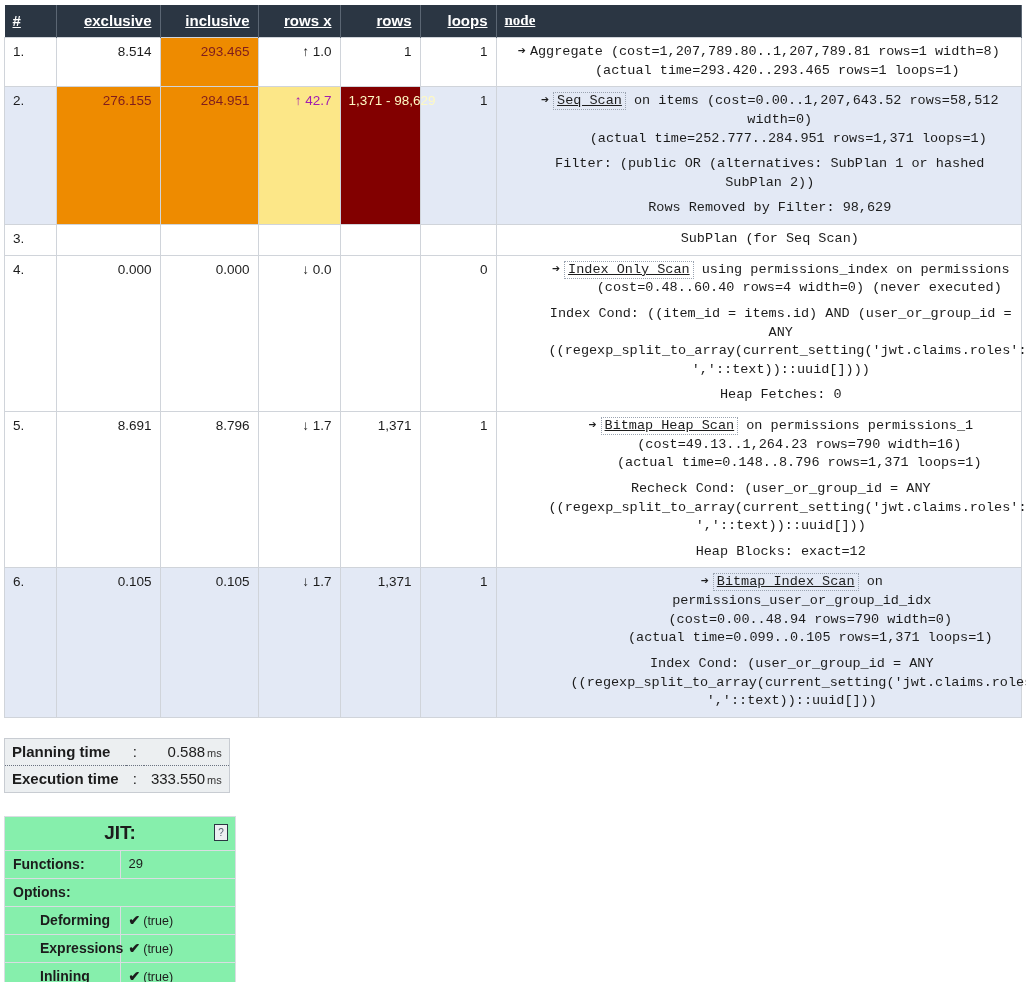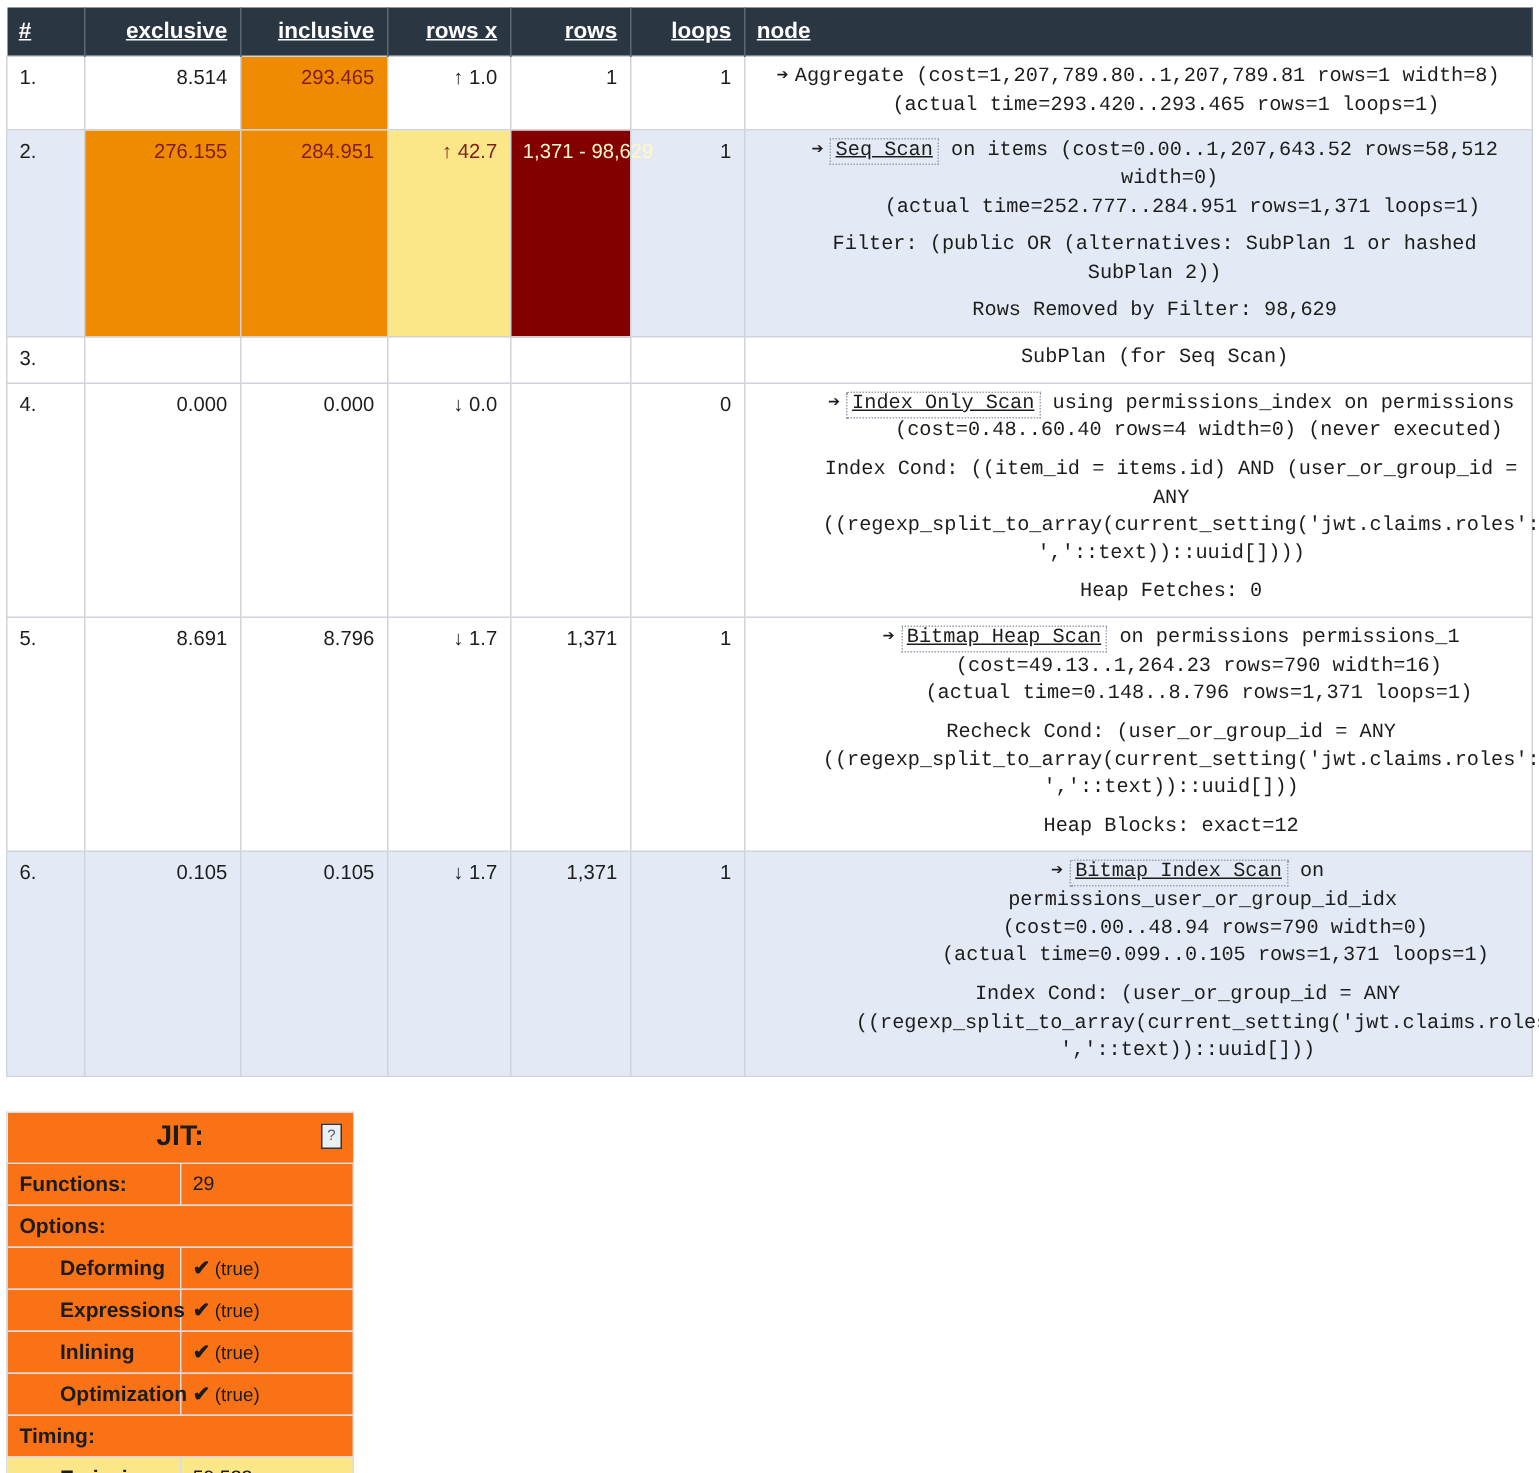--- a/index.html
+++ b/index.html
@@ -43,38 +43,38 @@
   table.plan thead th .hdr {
     text-decoration: underline;
     cursor: pointer;
   }
   th.c-num   { width: 35px;  text-align: left; }
   th.c-excl  { width: 87px;  text-align: right; }
   th.c-incl  { width: 81px;  text-align: right; }
   th.c-rowsx { width: 65px;  text-align: right; }
   th.c-rows  { width: 63px;  text-align: right; }
   th.c-loops { width: 59px;  text-align: right; }
-  th.c-node  { text-align: left; border-right: none; }
+  th.c-node  { text-align: left; border-right: none; font-family: Liberation Serif, serif; }
 
   table.plan tbody td {
     border: 1px solid #d0d4da;
     padding: 5px 8px 6px 8px;
     vertical-align: top;
     font-size: 13.5px;
     line-height: 1.38;
   }
   td.num   { text-align: left;  white-space: nowrap; }
   td.n     { text-align: right; white-space: nowrap; }
   td.node  { text-align: center; font-size: 13.5px; font-family: Liberation Mono, monospace; }
 
   tr.r-white td { background: #ffffff; }
   tr.r-blue  td { background: #e3e9f5; }
 
   td.hl-orange { background: #ee8b00 !important; color: #7f1d1d; }
-  td.hl-yellow { background: #fce788 !important; color: #7f1d1d; }
+  td.hl-yellow { background: #fce788 !important; color: #a21caf; }
   td.hl-darkred{ background: #820000 !important; color: #fef9c3; }
 
   .arrow { font-weight: bold; margin-right: 4px; }
   .nodelink {
     text-decoration: underline;
     border: 1px dotted #9aa3b0;
     padding: 0 3px 1px 3px;
     cursor: pointer;
   }
   .node-sub  { display: block; margin-top: 7px; }
@@ -109,21 +109,21 @@
   table.jit {
     border-collapse: collapse;
     border: 1px solid #c8ccd2;
     width: 232px;
     font-size: 14px;
     table-layout: fixed;
   }
   table.jit td {
     border: 1px solid #d9dde2;
     padding: 5px 8px 6px 8px;
-    background: #f97316;
+    background: #86efac;
     height: 16px;
   }
   td.jit-title {
     text-align: center;
     font-size: 19px;
     font-weight: bold;
     position: relative;
     padding: 4px 8px 6px 8px;
   }
   .help-box {
@@ -258,20 +258,36 @@
                 <div class="node-cont">(cost=0.00..48.94 rows=790 width=0)</div>
                 <div class="node-cont">(actual time=0.099..0.105 rows=1,371 loops=1)</div>
                 <div class="node-sub">Index Cond: (user_or_group_id = ANY ((regexp_split_to_array(current_setting('jwt.claims.roles'::text), ','::text))::uuid[]))</div>
               </div>
             </td>
           </tr>
         </tbody>
     </table>
   </div>
 
+  <div class="timing-wrap">
+    <table class="timing">
+      <tbody>
+          <tr>
+        <td class="tlabel">Planning time</td>
+        <td class="tcolon">:</td>
+        <td class="tvalue"><span class="tv-num">0.588</span><span class="tunit">ms</span></td>
+      </tr>
+      <tr>
+        <td class="tlabel">Execution time</td>
+        <td class="tcolon">:</td>
+        <td class="tvalue"><span class="tv-num">333.550</span><span class="tunit">ms</span></td>
+      </tr>
+    </tbody>
+      </table>
+  </div>
 
   <div class="jit-wrap">
     <table class="jit">
       <tbody id="jit-body">
         <tr>
           <td class="jit-title" colspan="2">
             <span>JIT:</span>
             <span class="help-box">?</span>
           </td>
         </tr>

